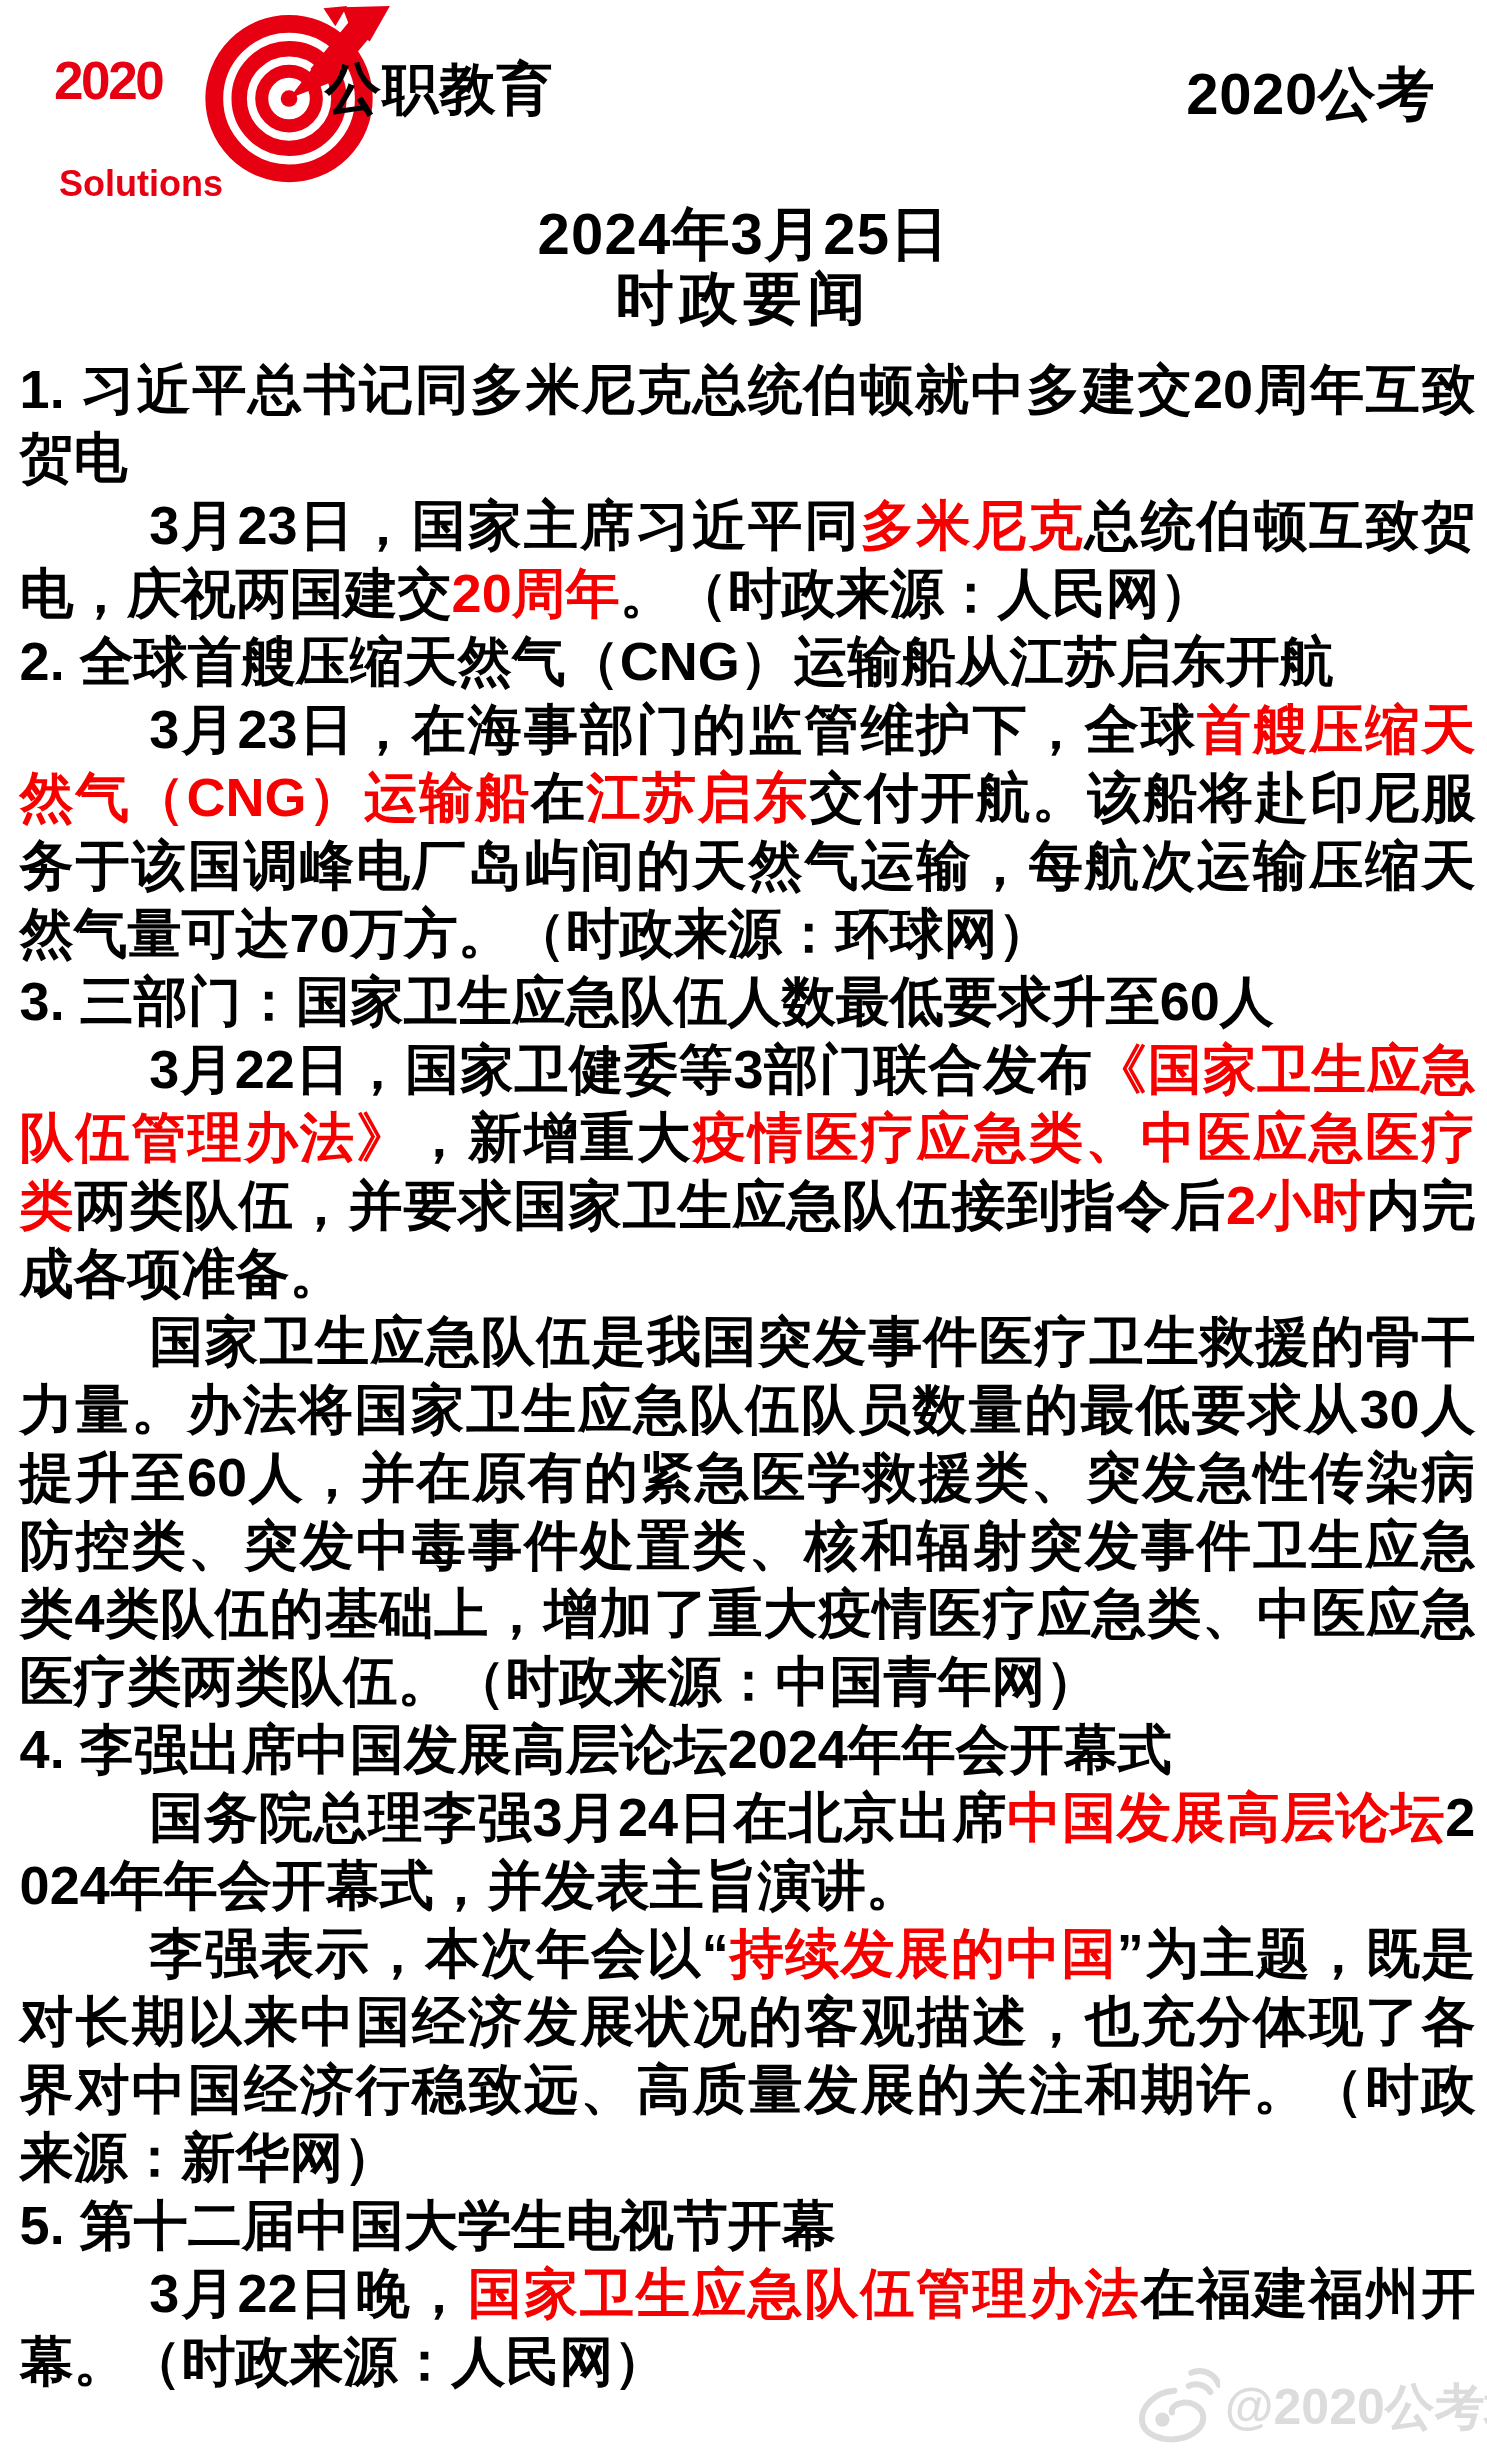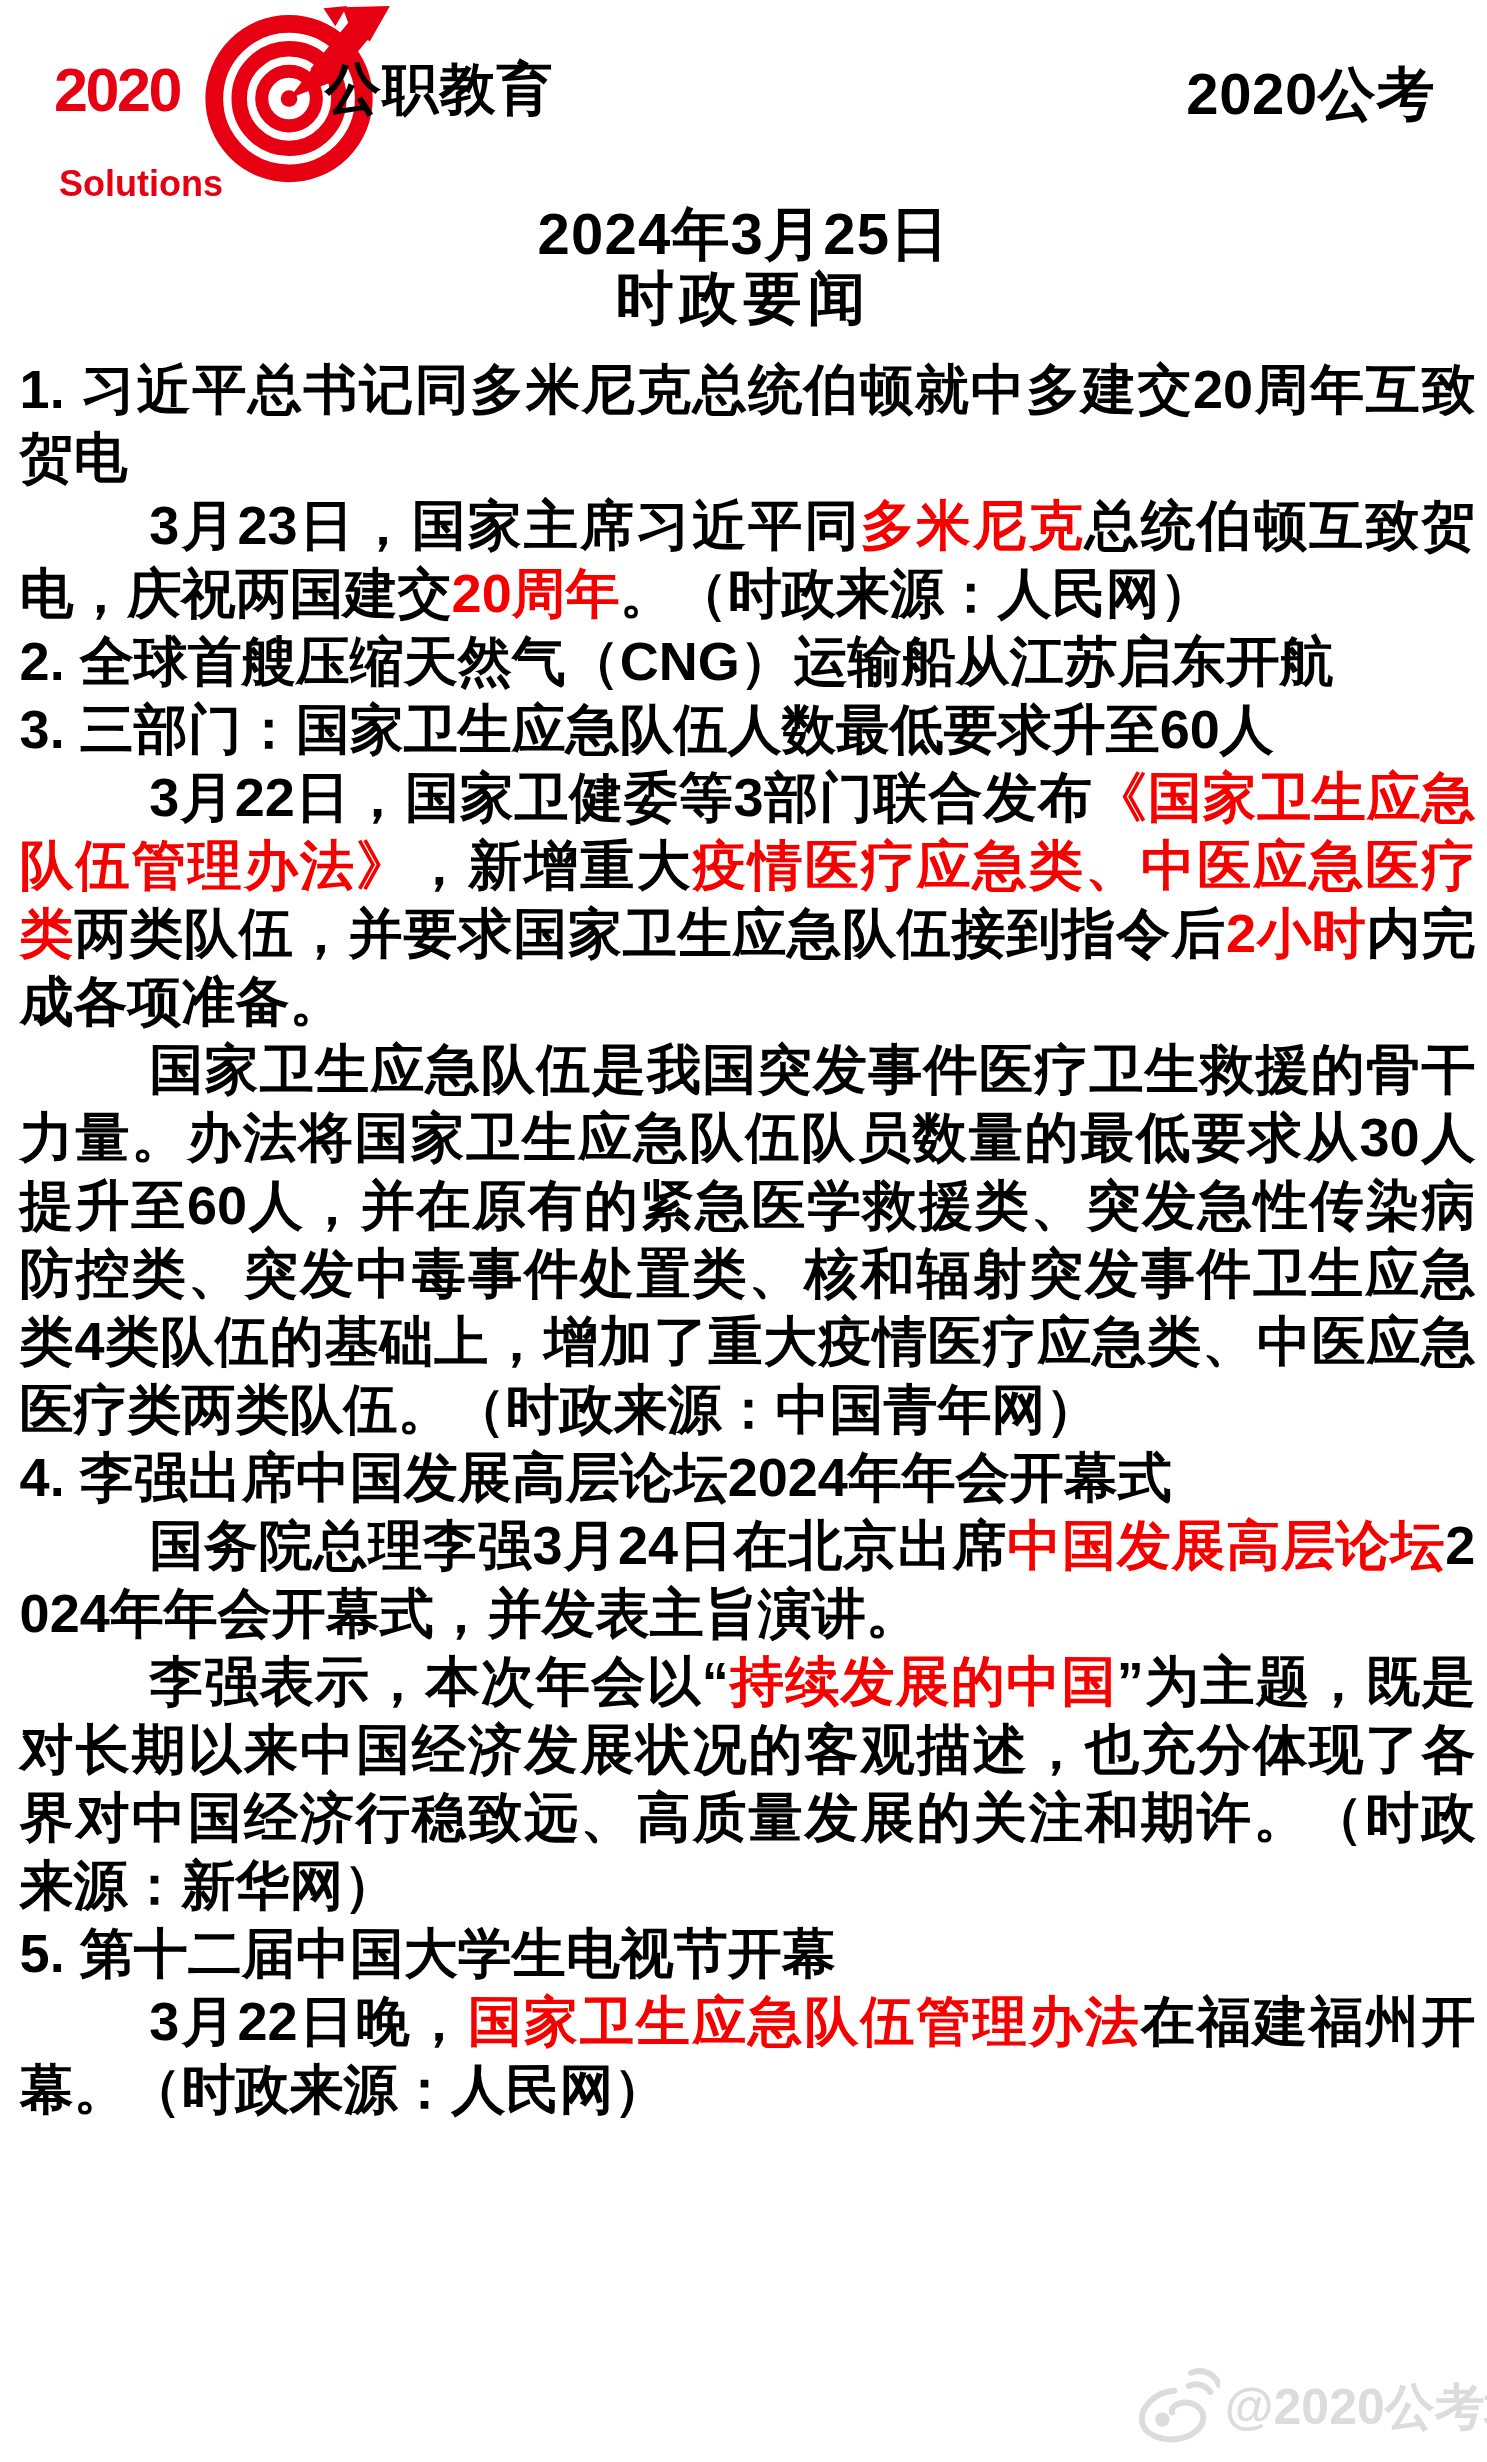--- a/index.html
+++ b/index.html
@@ -4,21 +4,21 @@
 <style>
   html,body{margin:0;padding:0;}
   body{
     width:1487px;height:2462px;background:#ffffff;position:relative;overflow:hidden;
     font-family:"Liberation Sans","DejaVu Sans",sans-serif;
     font-weight:bold;color:#000;
   }
   .abs{position:absolute;}
   
   .logo-num{
-    left:54px;top:60px;font-size:61px;line-height:1;color:var(--logo-red);
+    left:54px;top:54px;font-size:53px;line-height:1;color:var(--logo-red);
     letter-spacing:-2.4px;z-index:2;
     text-shadow:-4.2px 0 0 #fff,4.2px 0 0 #fff,0 -4.2px 0 #fff,0 4.2px 0 #fff,
                 -3px -3px 0 #fff,3px -3px 0 #fff,-3px 3px 0 #fff,3px 3px 0 #fff;
   }
   .logo-rings{left:193px;top:6px;width:198px;height:178px;z-index:1;}
   .solutions{
     left:59px;top:142px;font-size:36px;line-height:1;color:var(--logo-red);z-index:2;
     letter-spacing:0px;
     text-shadow:-2.4px 0 0 #fff,2.4px 0 0 #fff,0 -2.4px 0 #fff,0 2.4px 0 #fff;
     margin-top:24px;
@@ -72,20 +72,21 @@
 <div class="abs date-line">2024年3月25日</div>
 <div class="abs main-heading">时政要闻</div>
 
 <div class="abs body">
     <section>
       <div class="heading">1. 习近平总书记同多米尼克总统伯顿就中多建交20周年互致贺电</div>
       <p class="para"><span>3月23日，国家主席习近平同</span><span class="hl">多米尼克</span><span>总统伯顿互致贺电，庆祝两国建交</span><span class="hl">20周年</span><span>。（时政来源：人民网）</span></p>
     </section>
     <section>
       <div class="heading">2. 全球首艘压缩天然气（CNG）运输船从江苏启东开航</div>
+      <p class="para"><span>3月23日，在海事部门的监管维护下，全球</span><span class="hl">首艘压缩天然气（CNG）运输船</span><span>在</span><span class="hl">江苏启东</span><span>交付开航。该船将赴印尼服务于该国调峰电厂岛屿间的天然气运输，每航次运输压缩天然气量可达70万方。（时政来源：环球网）</span></p>
     </section>
     <section>
       <div class="heading">3. 三部门：国家卫生应急队伍人数最低要求升至60人</div>
       <p class="para"><span>3月22日，国家卫健委等3部门联合发布</span><span class="hl">《国家卫生应急队伍管理办法》</span><span>，新增重大</span><span class="hl">疫情医疗应急类、中医应急医疗类</span><span>两类队伍，并要求国家卫生应急队伍接到指令后</span><span class="hl">2小时</span><span>内完成各项准备。</span></p>
       <p class="para"><span>国家卫生应急队伍是我国突发事件医疗卫生救援的骨干力量。办法将国家卫生应急队伍队员数量的最低要求从30人提升至60人，并在原有的紧急医学救援类、突发急性传染病防控类、突发中毒事件处置类、核和辐射突发事件卫生应急类4类队伍的基础上，增加了重大疫情医疗应急类、中医应急医疗类两类队伍。（时政来源：中国青年网）</span></p>
     </section>
     <section>
       <div class="heading">4. 李强出席中国发展高层论坛2024年年会开幕式</div>
       <p class="para"><span>国务院总理李强3月24日在北京出席</span><span class="hl">中国发展高层论坛</span><span>2024年年会开幕式，并发表主旨演讲。</span></p>
       <p class="para"><span>李强表示，本次年会以“</span><span class="hl">持续发展的中国</span><span>”为主题，既是对长期以来中国经济发展状况的客观描述，也充分体现了各界对中国经济行稳致远、高质量发展的关注和期许。（时政来源：新华网）</span></p>

